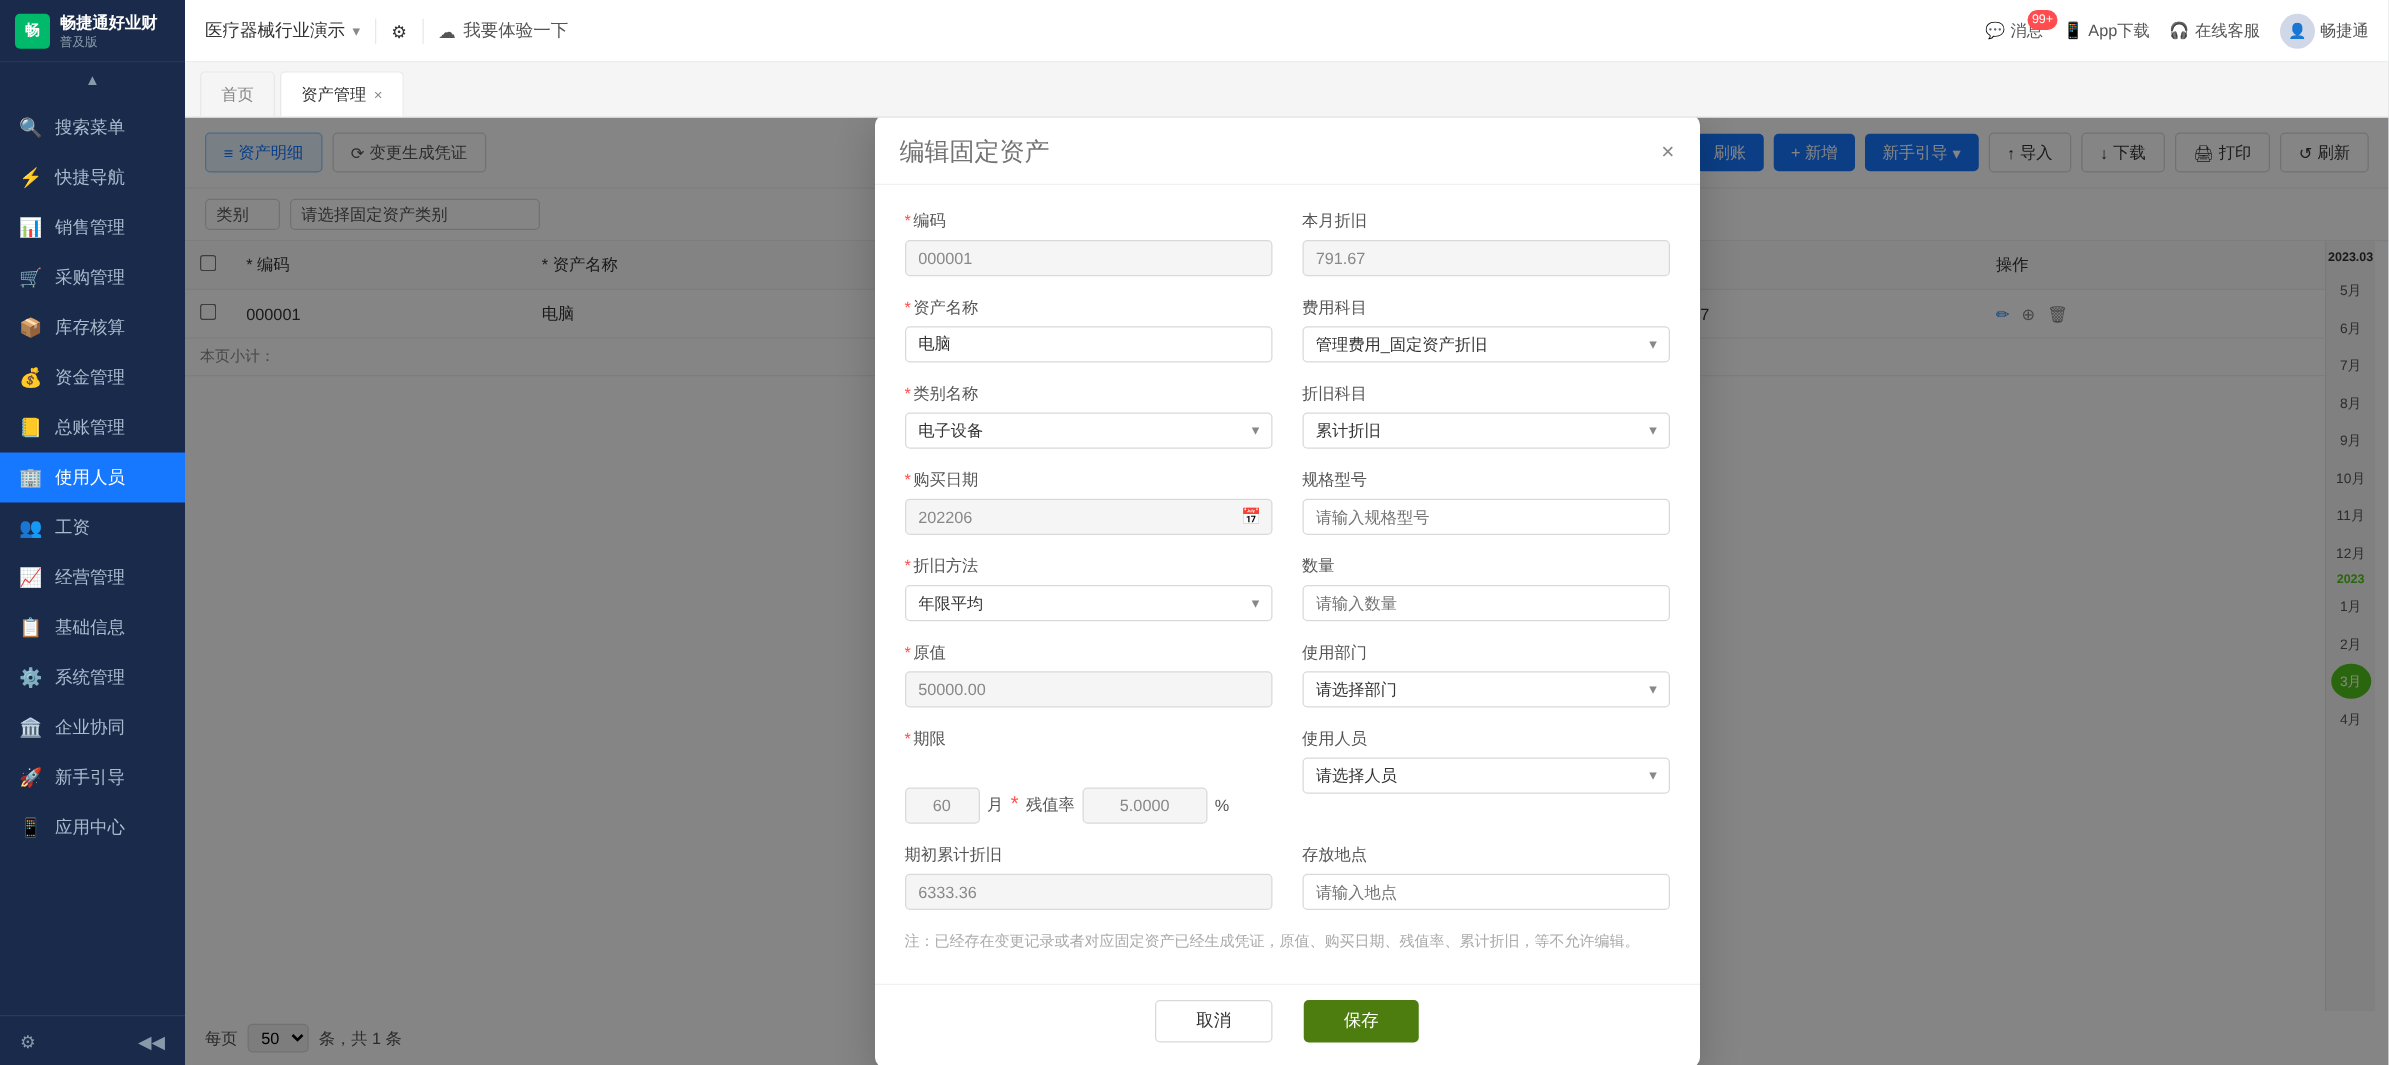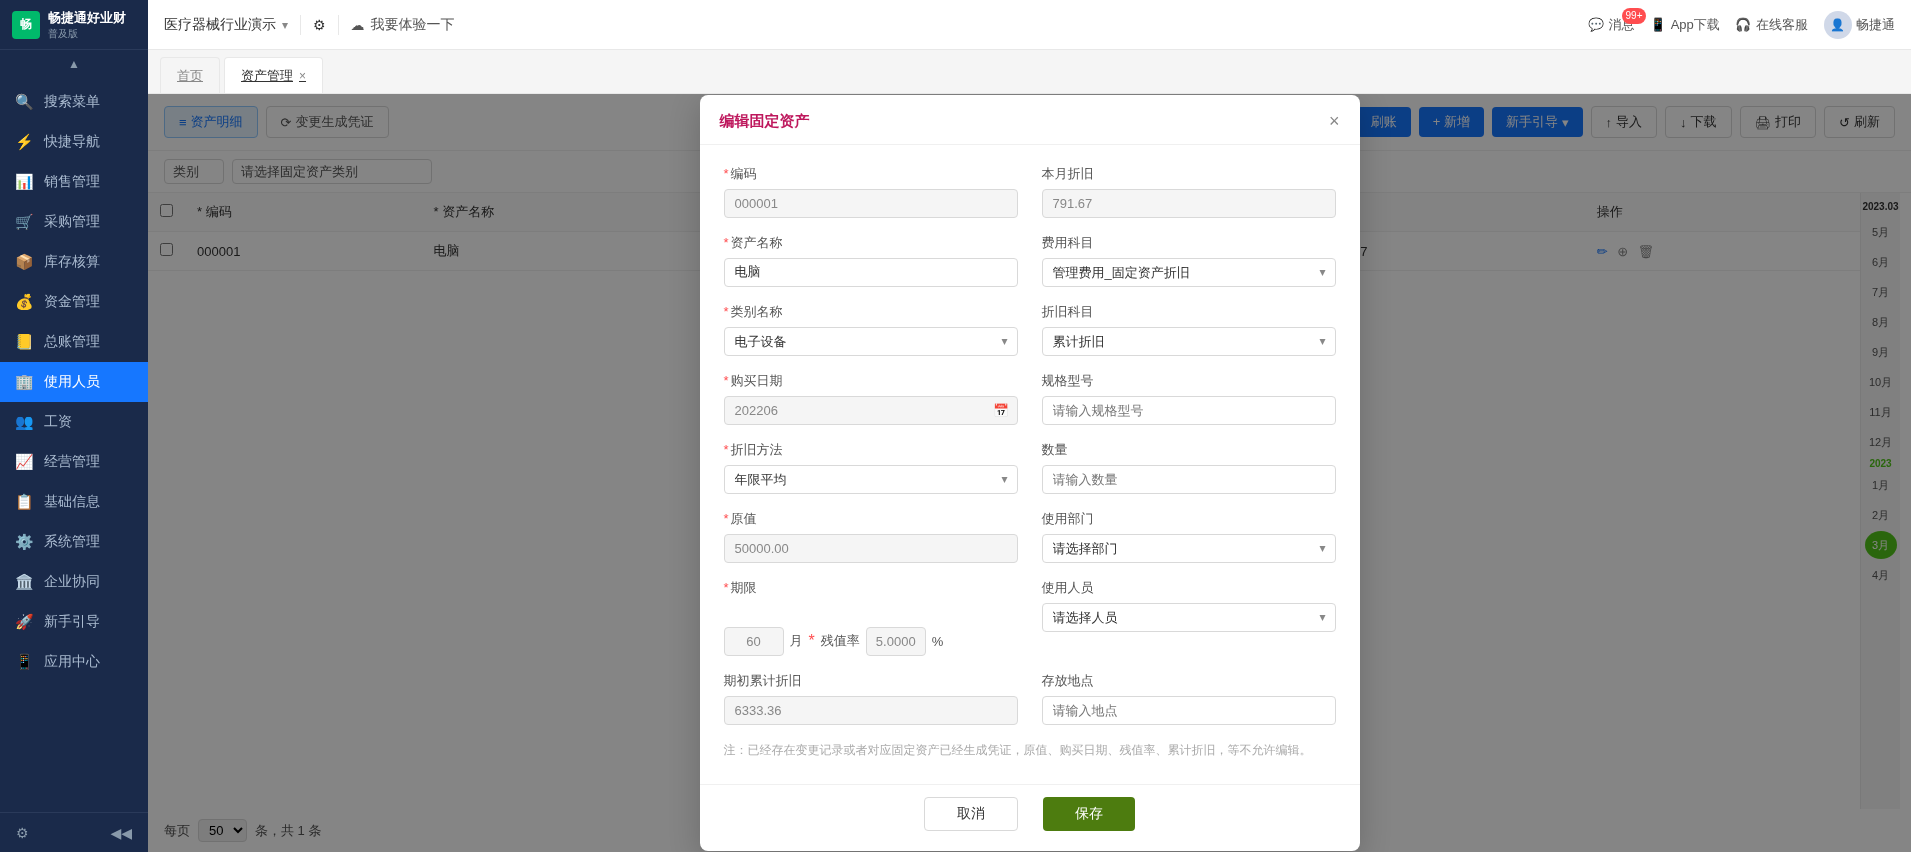--- a/index.html
+++ b/index.html
@@ -155,21 +155,20 @@
       display: flex;
       align-items: center;
       gap: 6px;
       background: #fff;
       border: 1px solid #e8e8e8;
       border-bottom: none;
       border-radius: 4px 4px 0 0;
       font-size: 13px;
       color: #333;
       cursor: pointer;
-      text-decoration: underline;
     }
     .tab.inactive { background: #f5f5f5; color: #888; }
     .tab-close { color: #888; font-size: 12px; cursor: pointer; }
 
     
     .content-area {
       flex: 1;
       overflow: hidden;
       position: relative;
       background: #f0f2f5;
@@ -319,21 +318,21 @@
       box-shadow: 0 8px 32px rgba(0,0,0,0.2);
       position: relative;
     }
     .modal-header {
       display: flex;
       align-items: center;
       justify-content: space-between;
       padding: 16px 20px 12px;
       border-bottom: 1px solid #f0f0f0;
     }
-    .modal-title { font-size: 15px; font-weight: bold; color: #be185d; }
+    .modal-title { font-size: 20px; font-weight: normal; color: #737373; }
     .modal-close { color: #888; font-size: 18px; cursor: pointer; }
     .modal-body { padding: 20px 24px; }
     .modal-footer {
       display: flex;
       justify-content: center;
       gap: 25px;
       padding: 12px 24px 20px;
       border-top: 1px solid #f0f0f0;
     }
 
@@ -403,21 +402,21 @@
       padding: 6px 8px;
       font-size: 13px;
       width: 60px;
       text-align: center;
     }
     .inline-input-sm2 {
       border: 1px solid #d9d9d9;
       border-radius: 4px;
       padding: 6px 8px;
       font-size: 13px;
-      width: 60px;
+      width: 100px;
       text-align: center;
     }
     .notice-text {
       font-size: 12px;
       color: #aaa;
       margin: 8px 0 4px;
       line-height: 1.6;
     }
     .btn-cancel {
       background: #fff;
@@ -643,20 +642,25 @@
               <td>电脑</td>
               <td>电子设备</td>
               <td>6,333.36</td>
               <td>42,874.97</td>
               <td>
                 <span style="color:#1677ff;cursor:pointer;margin-right:6px;">✏</span>
                 <span style="color:#888;cursor:pointer;margin-right:6px;">⊕</span>
                 <span style="color:#888;cursor:pointer;">🗑</span>
               </td>
             </tr>
+            <tr>
+              <td colspan="7" style="color:#888;font-size:12px;padding: 6px 12px;">
+                <span>本页小计：</span>
+              </td>
+            </tr>
           </tbody>
         </table>
 
         <div class="calendar-sidebar">
           <div style="font-size:10px;color:#333;font-weight:bold;margin-bottom:4px;">2023.03</div>
           <div class="cal-item">5月</div>
           <div class="cal-item">6月</div>
           <div class="cal-item">7月</div>
           <div class="cal-item">8月</div>
           <div class="cal-item">9月</div>

